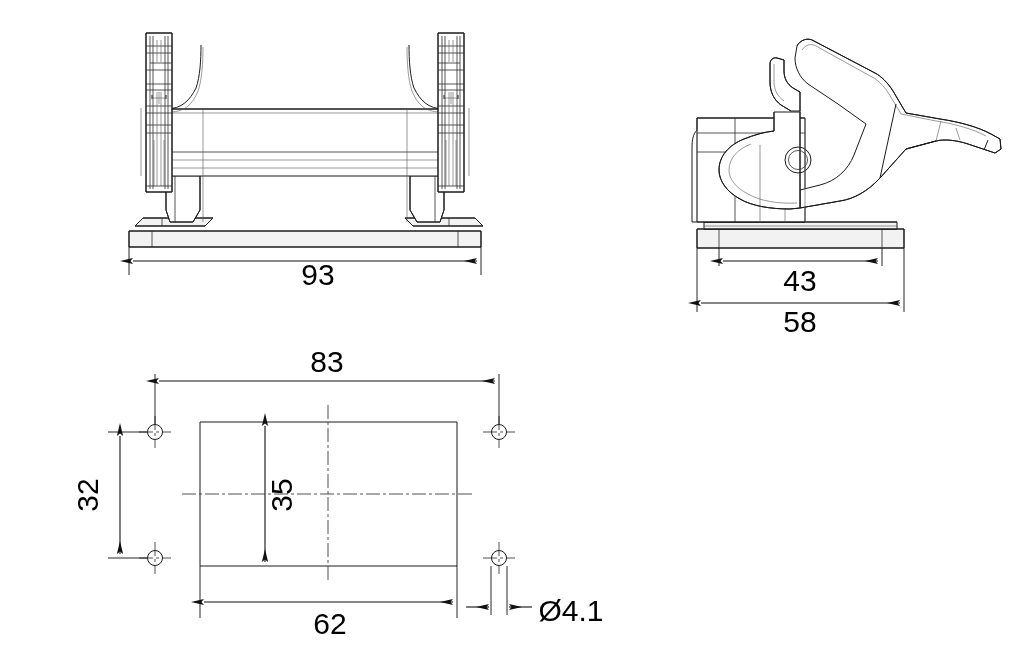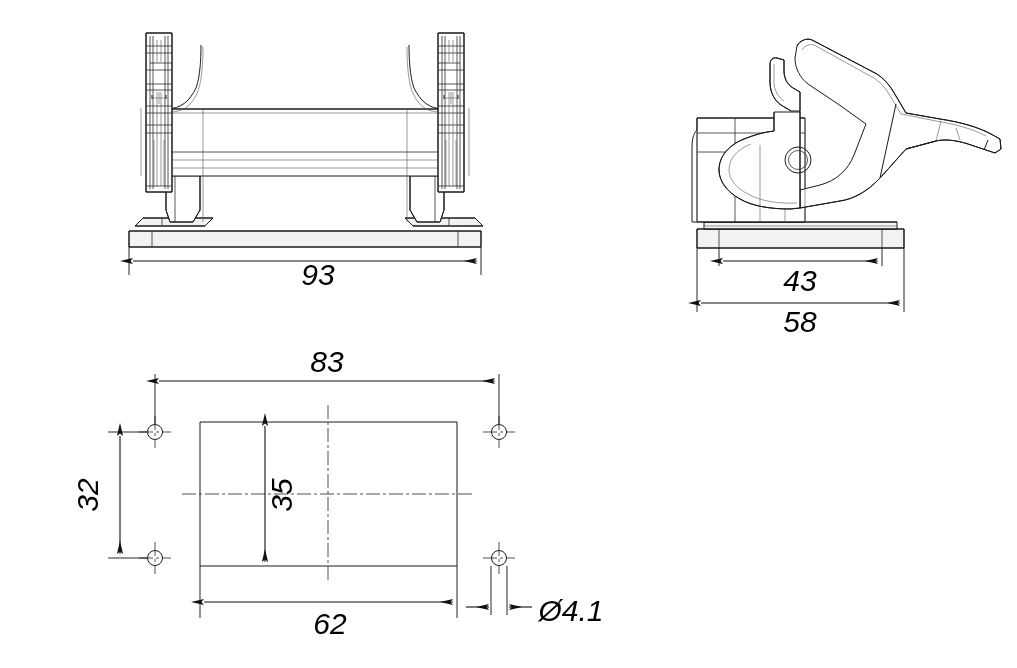--- a/index.html
+++ b/index.html
@@ -11,21 +11,20 @@
     width: 1017px;
     height: 668px;
     font-family: "Liberation Sans", sans-serif;
     overflow: hidden;
   }
   #drawing-root {
     position: relative;
     width: 1017px;
     height: 668px;
     background: #ef4444;
-    font-style: italic;
   }
   svg#cad {
     display: block;
     width: 1017px;
     height: 668px;
     background: #ffffff;
   }
   .ln {
     fill: none;
     stroke: #1a1a1a;

